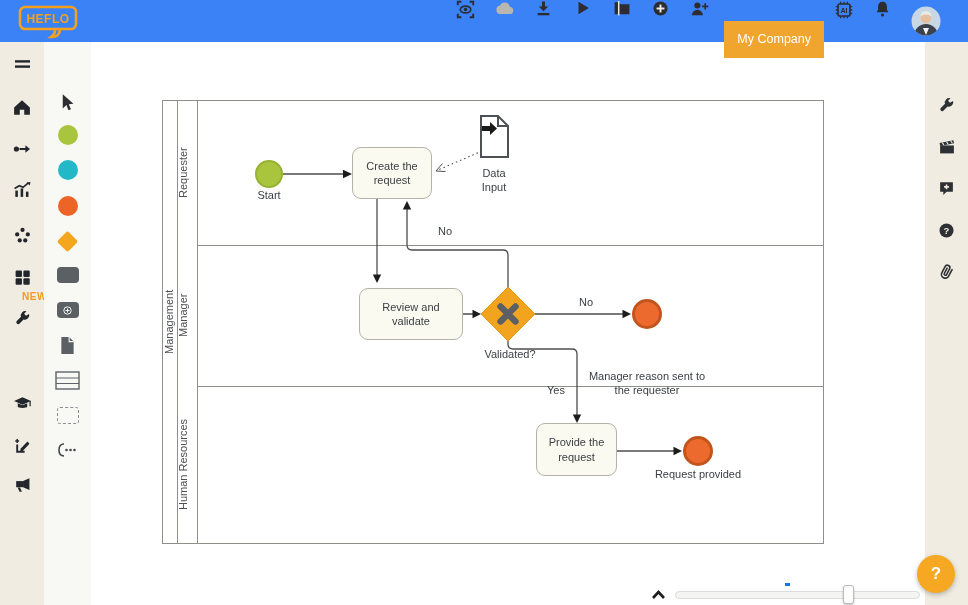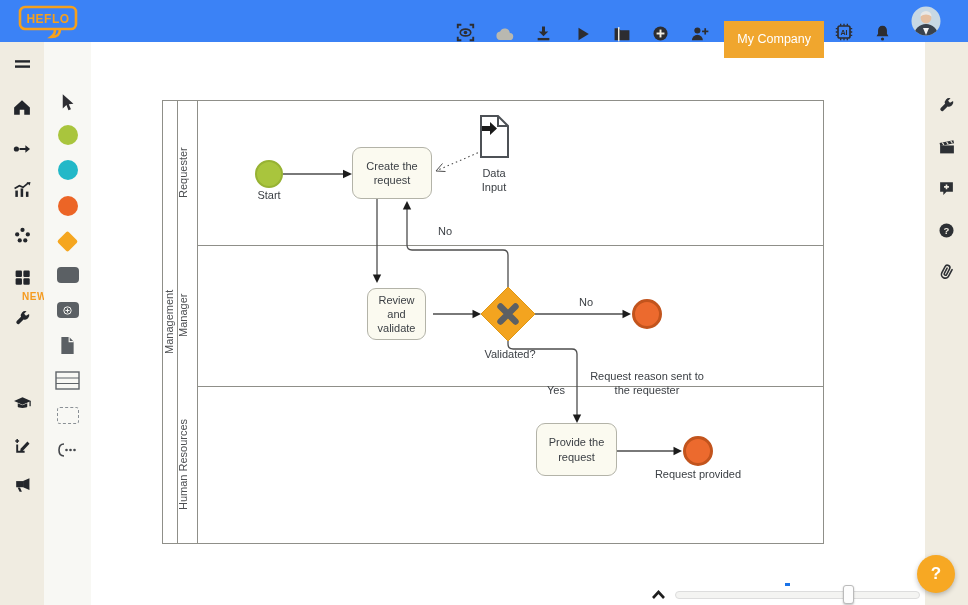--- a/index.html
+++ b/index.html
@@ -2,21 +2,21 @@
 <html><head>
 <meta charset="utf-8">
 <style>
   html,body{margin:0;padding:0;}
   body{width:968px;height:605px;overflow:hidden;position:relative;
        font-family:"Liberation Sans","DejaVu Sans",sans-serif;background:#fff;}
   
   #topbar{position:absolute;left:0;top:0;width:968px;height:42px;background:#3b82f6;z-index:30;}
   #logo{position:absolute;left:18px;top:5px;width:64px;height:34px;cursor:pointer;}
   #topbar-right{position:absolute;right:0;top:0;height:42px;display:flex;align-items:center;}
-  .tb-btn{width:39px;height:42px;display:flex;align-items:flex-end;justify-content:center;color:#2d2d31;cursor:pointer;}
+  .tb-btn{width:39px;height:42px;display:flex;align-items:flex-start;justify-content:center;color:#2d2d31;cursor:pointer;}
   .tb-btn svg{display:block;}
   #company-btn{height:37px;padding:0 13px;margin-left:5px;background:#F0A62E;color:#fff;
       display:flex;align-items:center;justify-content:center;font-size:12.5px;cursor:pointer;white-space:nowrap;margin-top:36px;}
   #avatar-wrap{width:48px;height:42px;display:flex;align-items:center;justify-content:center;padding-right:18px;}
   
   #left-rail{position:absolute;left:0;top:42px;width:44px;height:563px;background:#F0ECE1;z-index:25;}
   .rail-btn{position:absolute;left:0;width:44px;height:34px;display:flex;align-items:center;justify-content:center;color:#23262b;cursor:pointer;}
   #new-badge{position:absolute;left:22px;top:249px;font-size:10px;font-weight:bold;color:#F59A1E;letter-spacing:.5px;}
   #palette{position:absolute;left:44px;top:42px;width:47px;height:563px;background:#F8F8F4;z-index:25;}
   .pal-item{position:absolute;left:0;width:47px;height:30px;display:flex;align-items:center;justify-content:center;cursor:pointer;}
@@ -344,34 +344,34 @@
     </g>
   </svg>
 
   <div class="event" style="left:164px;top:118px;width:28px;height:28px;background:#A9C53D;border:2px solid #97B233"></div>
   <div class="event" style="left:541px;top:257px;width:30px;height:30px;background:#EC6A2E;border:3px solid #C2541D"></div>
   <div class="event" style="left:592px;top:394px;width:30px;height:30px;background:#EC6A2E;border:3px solid #C2541D"></div>
 
   <div class="task" style="left:261px;top:105px;width:80px;height:52px">
       <span>Create the request</span>
     </div>
-  <div class="task" style="left:276px;top:246px;width:59px;height:52px">
+  <div class="task" style="left:268px;top:246px;width:104px;height:52px">
       <span>Review and validate</span>
     </div>
   <div class="task" style="left:445px;top:381px;width:81px;height:53px">
       <span>Provide the request</span>
     </div>
 
   <div class="dlabel" style="left:148px;top:147px;width:60px">Start</div>
   <div class="dlabel" style="left:382px;top:125px;width:42px">Data Input</div>
   <div class="dlabel" style="left:339px;top:183px;width:30px">No</div>
   <div class="dlabel" style="left:480px;top:254px;width:30px">No</div>
   <div class="dlabel" style="left:456px;top:342px;width:26px;text-align:left">Yes</div>
   <div class="dlabel" style="left:374px;top:306px;width:90px">Validated?</div>
-  <div class="dlabel" style="left:496px;top:328px;width:120px">Request reason sent to the requester</div>
+  <div class="dlabel" style="left:496px;top:328px;width:120px">Manager reason sent to the requester</div>
   <div class="dlabel" style="left:547px;top:426px;width:120px">Request provided</div>
 
   <div id="collapse-chevron">
     <svg width="15" height="11" viewBox="0 0 15 11">
         <polyline points="2,9 7.5,3 13,9" fill="none" stroke="#1f1f1f" stroke-width="2.6"></polyline>
       </svg>
   </div>
   <div id="zoom-track"></div>
   <div id="zoom-tick"></div>
   <div id="zoom-handle"></div>

